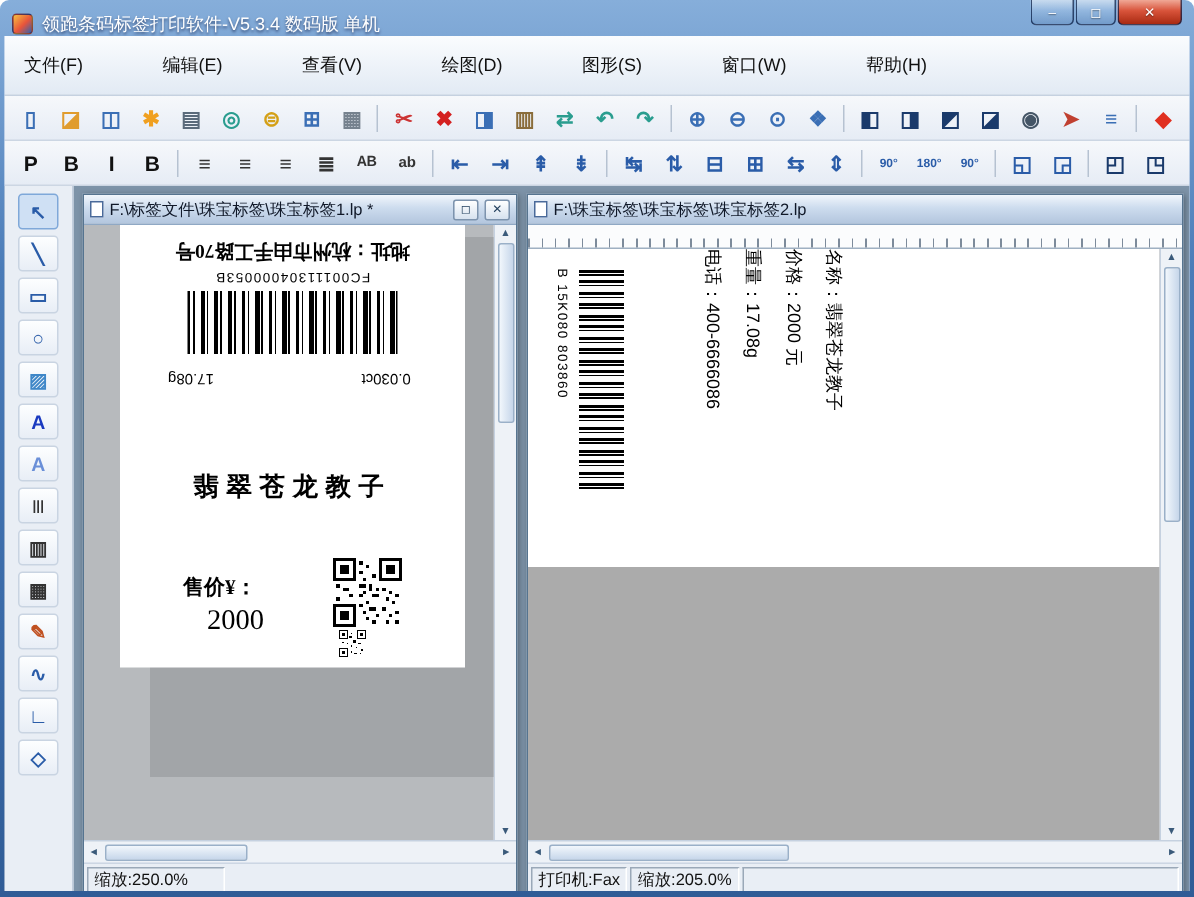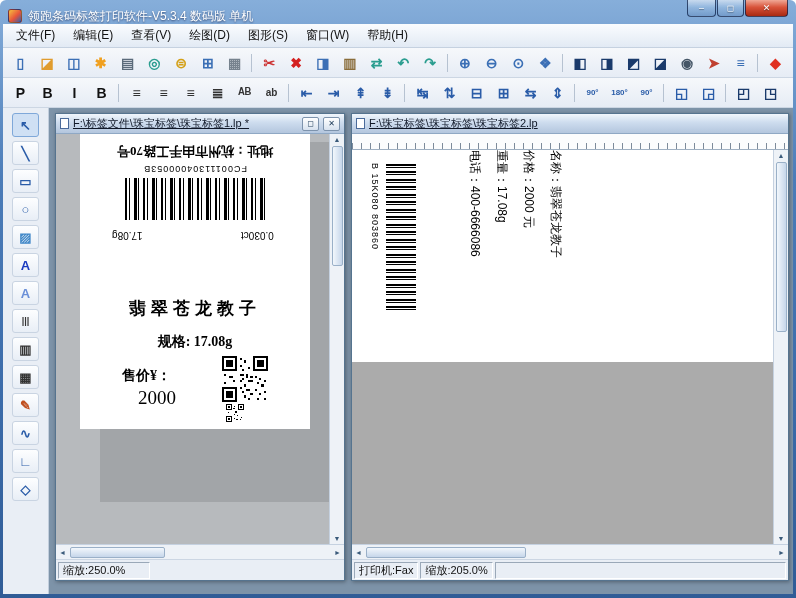--- a/index.html
+++ b/index.html
@@ -18,22 +18,22 @@
     display:flex; align-items:center; justify-content:center; color:#fff; font-size:9px;
     text-shadow:0 1px 1px rgba(0,0,0,.5); margin-left:1px;
     background:linear-gradient(rgba(255,255,255,.55),rgba(190,215,240,.25) 45%,rgba(90,130,180,.35)); }
   .wbtn.min { width:29px; } .wbtn.max { width:27px; }
   .wbtn.close { width:43px; background:linear-gradient(#f0a896,#d8533a 45%,#a92a12); }
 
   
   .client { position:absolute; left:3px; right:3px; top:24px; bottom:4px; background:#e9eef5;
     display:flex; flex-direction:column; overflow:hidden; }
 
-  .menubar { height:24px; background:linear-gradient(#fafcfe,#e2eaf4); border-bottom:1px solid #c5d1e0;
-    display:flex; align-items:center; padding-left:4px; }
+  .menubar { height:40px; background:linear-gradient(#fafcfe,#e2eaf4); border-bottom:1px solid #c5d1e0;
+    display:flex; align-items:center; padding-left:4px;gap:35px; }
   .menu-item { padding:3px 9px; font-size:12px; color:#111; white-space:nowrap; }
 
   .toolbar { height:30px; background:linear-gradient(#f6f8fb,#e6ecf5); border-bottom:1px solid #ccd6e3;
     display:flex; align-items:center; padding:0 4px; }
   .tb-icon { width:25px; height:24px; display:flex; align-items:center; justify-content:center;
     font-size:14px; font-weight:bold; border-radius:3px; margin:0 1px; position:relative; cursor:default; }
   .sep-before { margin-left:9px; }
   .sep-before::before { content:''; position:absolute; left:-6px; top:3px; bottom:3px; width:1px; background:#b6c2d1; }
 
   
@@ -48,21 +48,21 @@
 
   
   .child { position:absolute; border:1px solid #56748f; background:#e9eef5;
     box-shadow:1px 1px 4px rgba(0,0,0,.35); display:flex; flex-direction:column; }
   #child1 { left:6px; top:5px; width:290px; height:468px; }
   #child2 { left:302px; top:5px; width:438px; height:468px; }
   .child-title { height:20px; background:linear-gradient(#f1f6fc,#cddcee 45%,#b3c6de);
     border-bottom:1px solid #8fa8c4; display:flex; align-items:center; gap:4px; padding:0 4px;
     font-size:11px; color:#101828; }
   .doc-icon { width:9px; height:11px; background:#fff; border:1px solid #4a6a9a; flex:0 0 auto; }
-  .child-title .t { flex:1; white-space:nowrap; overflow:hidden;text-decoration:underline; }
+  .child-title .t { flex:1; white-space:nowrap; overflow:hidden; }
   .cbtn { width:17px; height:14px; border:1px solid #7d93ad; border-radius:2px;
     background:linear-gradient(#ffffff,#d7e2ef); font-size:8px; color:#23405e;
     display:flex; align-items:center; justify-content:center; }
 
   .ruler { height:16px; background:#fbfcfd; border-bottom:1px solid #9fb0c2; display:flex; }
   .ruler-corner { width:32px; border-right:1px solid #c9d3de; font-size:9px; color:#333;
     display:flex; align-items:center; justify-content:center; }
   .ruler-ticks { flex:1;
     background:repeating-linear-gradient(90deg,#7d8b9b 0 1px,transparent 1px 9px) left bottom / 100% 6px no-repeat; }
 
@@ -234,21 +234,20 @@
           <div class="cbody">
             <div class="canvas" id="canvas1">
               <div class="backing1"></div>
               <div class="tag1">
                 <div class="addr1 flip">地址：杭州市由手工路70号</div>
                 <div class="bccap1 flip">FC00111304000053B</div>
                 <div class="barcode-h"></div>
                 <div class="wt1 flip">17.08g</div>
                 <div class="ct1 flip">0.030ct</div>
                 <div class="name1">翡翠苍龙教子</div>
-                <div class="spec1">规格: 17.08g</div>
                 <div class="pricelab1">售价¥：</div>
                 <div class="priceval1">2000</div>
                 <svg class="qr-big" width="46" height="46" viewBox="0 0 21 21" shape-rendering="crispEdges" style="position:absolute">
                   <rect width="21" height="21" fill="#fff"></rect>
                   <g fill="#000">
                     <rect x="0" y="0" width="7" height="7"></rect>
                       <rect x="14" y="0" width="7" height="7"></rect>
                       <rect x="0" y="14" width="7" height="7"></rect>
                     <rect x="1" y="1" width="5" height="5" fill="#fff"></rect>
                       <rect x="15" y="1" width="5" height="5" fill="#fff"></rect>

